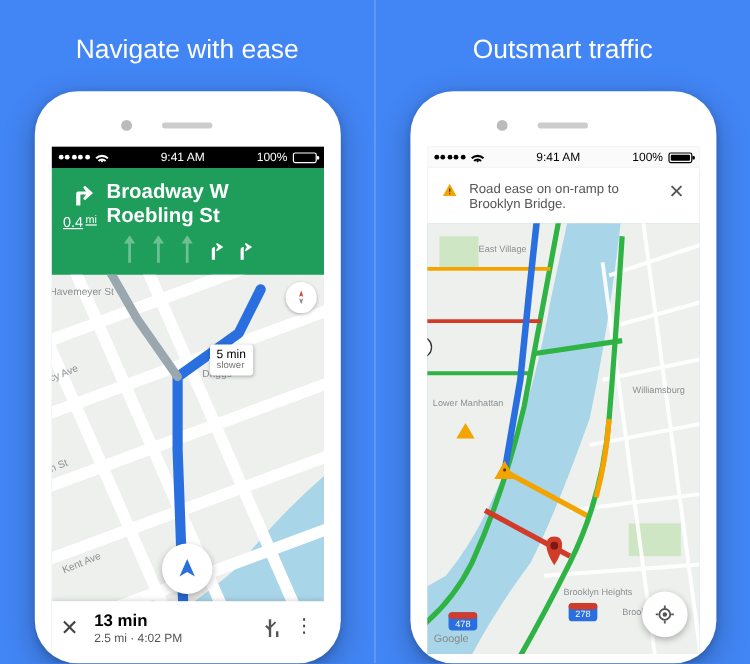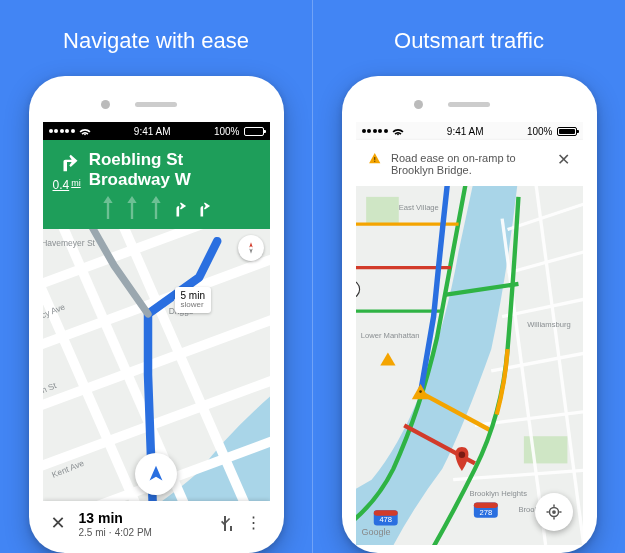--- a/index.html
+++ b/index.html
@@ -91,22 +91,22 @@
             <div style="display:flex;flex-direction:column;align-items:center;">
               <svg class="nav-arrow" viewBox="0 0 24 24" fill="#fff">
                   <path d="M9 20v-8c0-1 0-2 2-2h5l-2-3 1.2-1.2L21 11l-5.8 5.2L14 15l2-3h-4v8z"></path>
                 </svg>
               <div class="nav-dist">
                 <span>0.4</span>
                   <span class="u">mi</span>
               </div>
             </div>
             <div class="nav-streets">
+              <div>Broadway W</div>
               <div>Roebling St</div>
-              <div>Broadway W</div>
             </div>
           </div>
           <div class="lanes">
             <svg class="lane" viewBox="0 0 12 20" fill="#fff">
                 <path d="M6 0l4 6H7v14H5V6H2z"></path>
               </svg>
             <svg class="lane" viewBox="0 0 12 20" fill="#fff">
                 <path d="M6 0l4 6H7v14H5V6H2z"></path>
               </svg>
             <svg class="lane" viewBox="0 0 12 20" fill="#fff">

